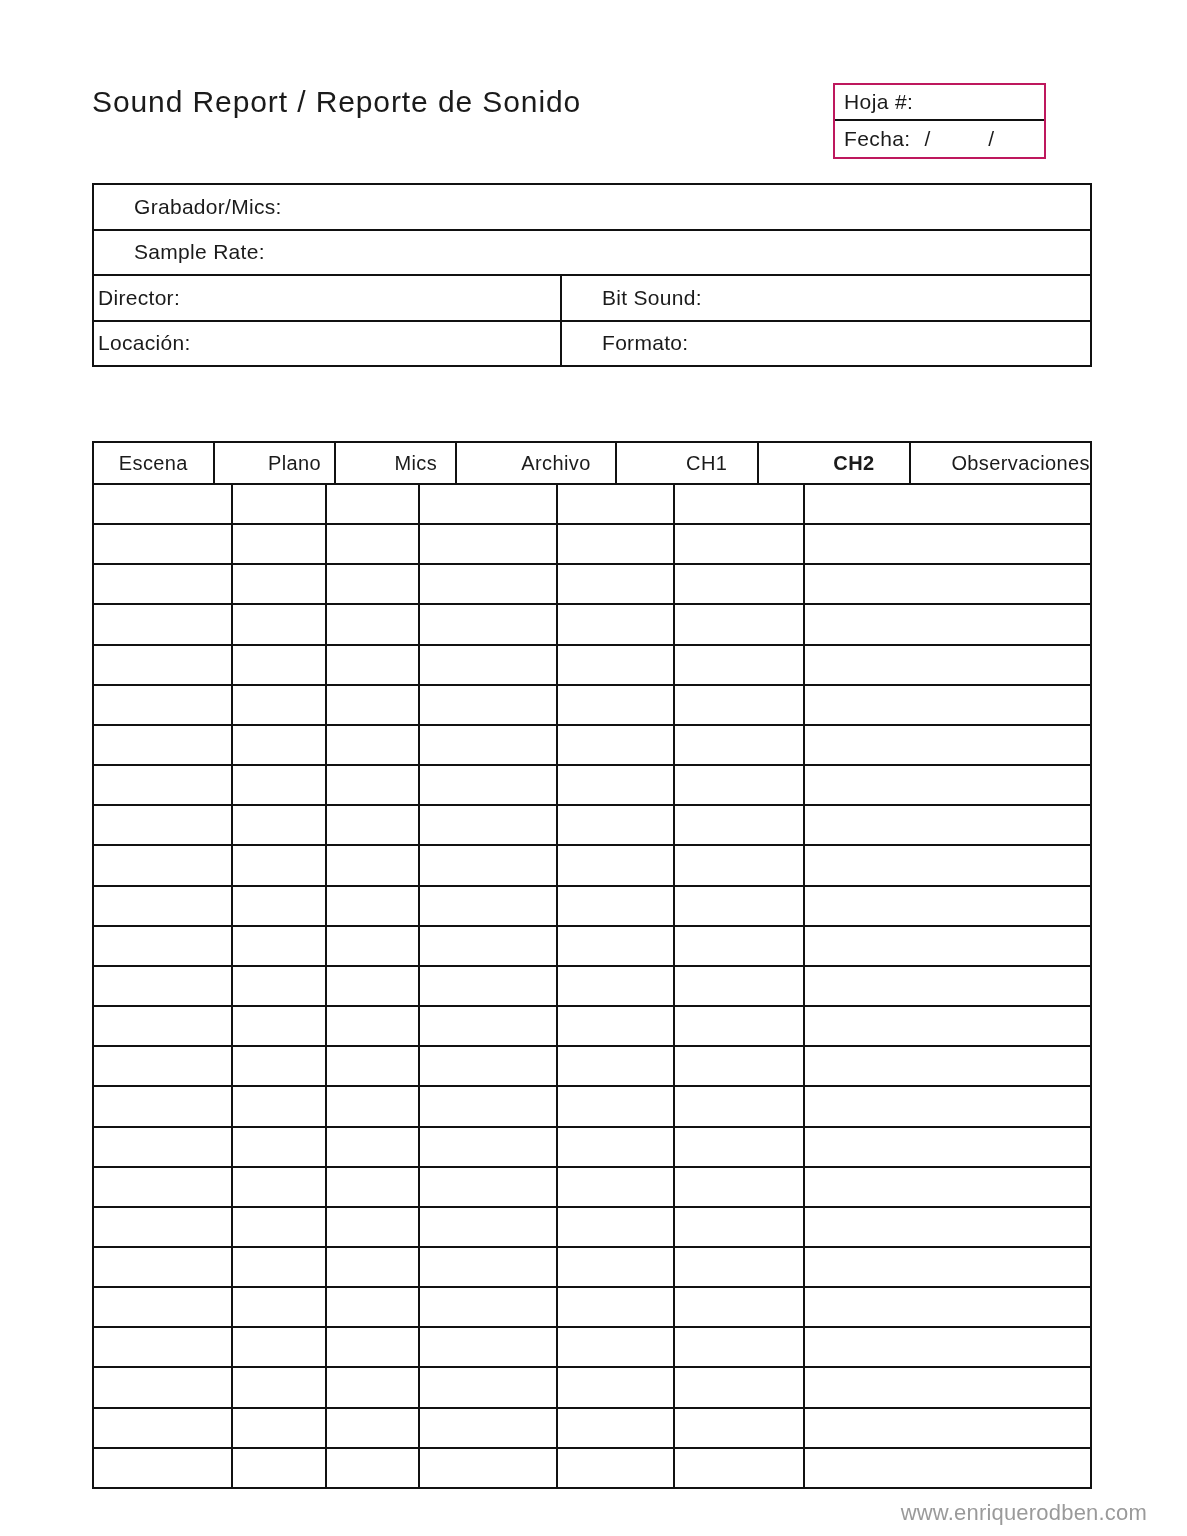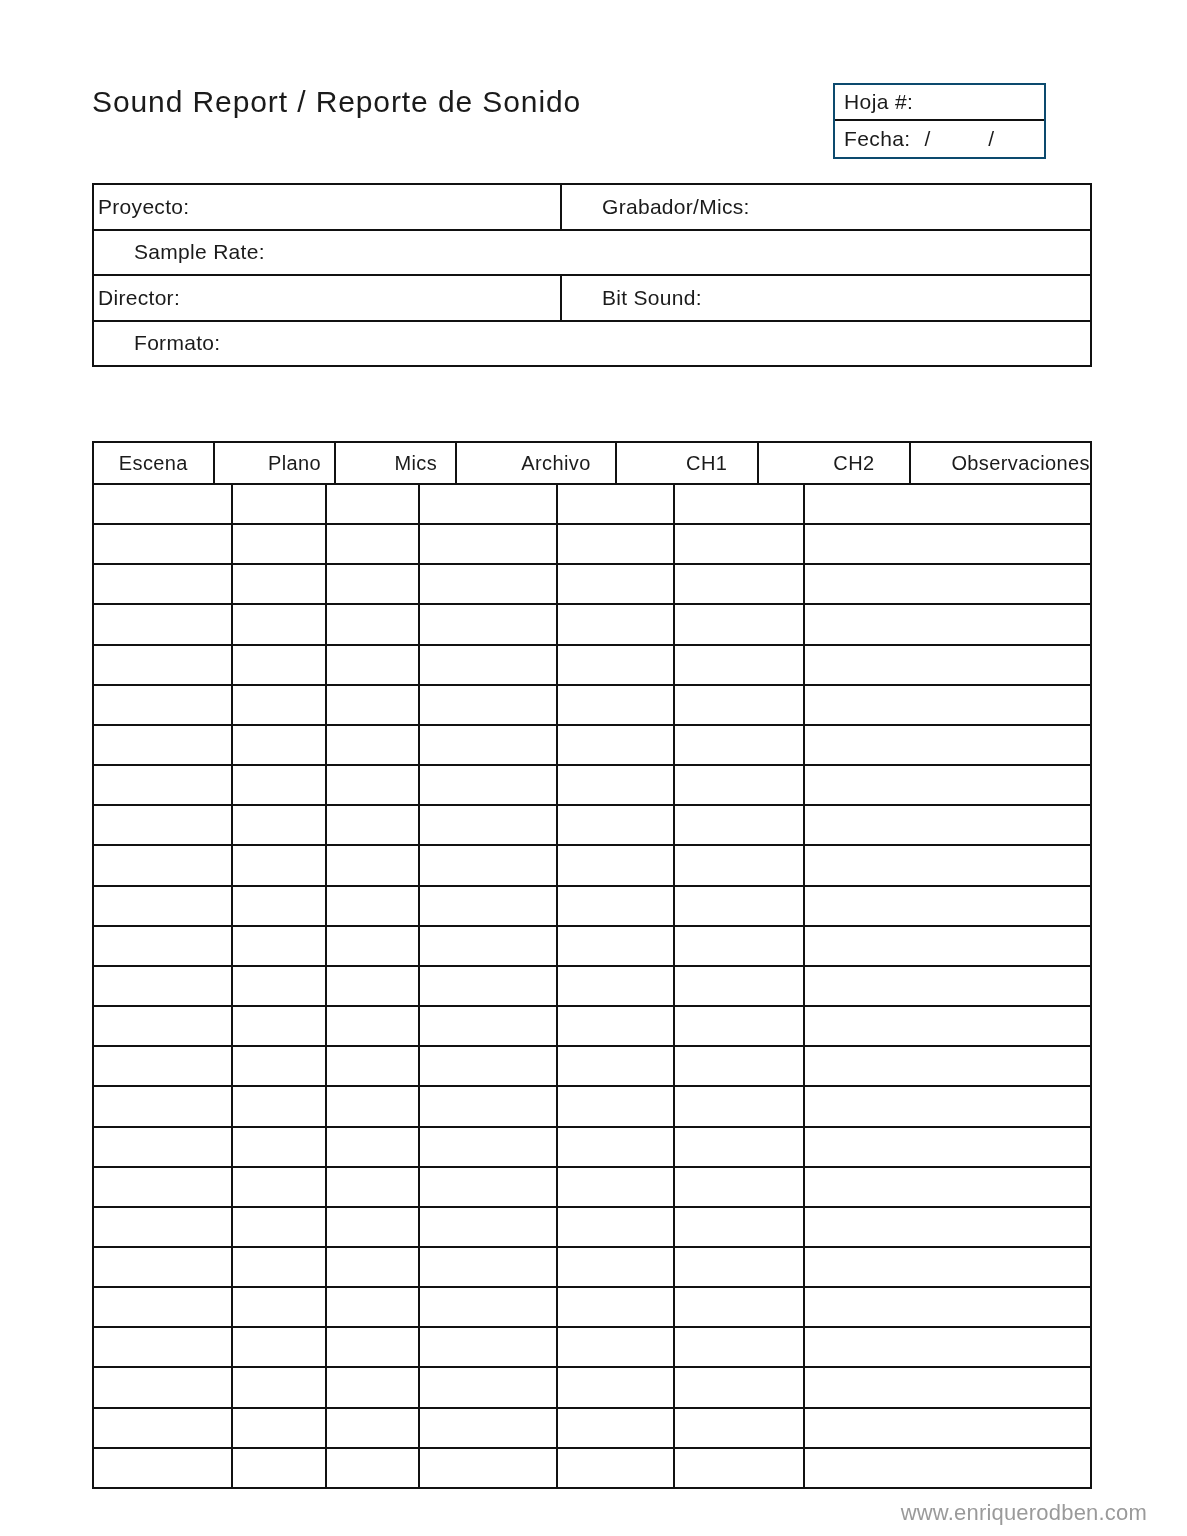--- a/index.html
+++ b/index.html
@@ -35,21 +35,21 @@
     font-stretch: semi-condensed;
   }
 
   
   .sheet-box {
     position: absolute;
     left: 833px;
     top: 83px;
     width: 213px;
     height: 76px;
-    border: 2px solid #0c4a6e;
+    border: 2px solid #be185d;
     box-sizing: border-box;
   }
   .sheet-row {
     height: 50%;
     box-sizing: border-box;
     display: flex;
     align-items: center;
     padding-left: 9px;
     font-size: 21px;
     font-weight: 300;
@@ -152,21 +152,21 @@
     color: #1b1b1b;
     white-space: nowrap;
   }
   .cell:last-child { border-right: none; }
 
   .c-escena { width: 139px; }
   .c-plano  { width: 94px; }
   .c-toma   { width: 93px; }
   .c-archivo{ width: 138px; }
   .c-ch1    { width: 117px; }
-  .c-ch2    { width: 130px; }
+  .c-ch2    { width: 130px; font-weight: bold; }
   .c-obs    { flex: 1 1 auto; }
 
   .log-header .cell {
     font-size: 20px;
   }
 
   
   .footer-url {
     position: absolute;
     right: 40px;
@@ -191,41 +191,41 @@
       <span>Hoja #:</span>
     </div>
     <div class="sheet-row">
       <span class="fecha-label">Fecha:</span>
       <span class="fecha-slashes">/ /</span>
     </div>
   </div>
 
   <div class="info-table">
     <div class="info-row">
-      <div class="info-cell left">
-        <span>Proyecto:</span>
-      </div>
       <div class="info-cell right">
         <span>Grabador/Mics:</span>
       </div>
     </div>
     <div class="info-row">
       <div class="info-cell right">
         <span>Sample Rate:</span>
       </div>
     </div>
     <div class="info-row">
       <div class="info-cell left">
         <span>Director:</span>
       </div>
       <div class="info-cell right">
         <span>Bit Sound:</span>
       </div>
     </div>
     <div class="info-row">
+      <div class="info-cell left">
+        <span>Locación:</span>
+      </div>
       <div class="info-cell right">
         <span>Formato:</span>
       </div>
     </div>
   </div>
 
   <div class="log-table">
     <div class="log-header">
       <div class="cell c-escena">Escena</div>
       <div class="cell c-plano">Plano</div>

